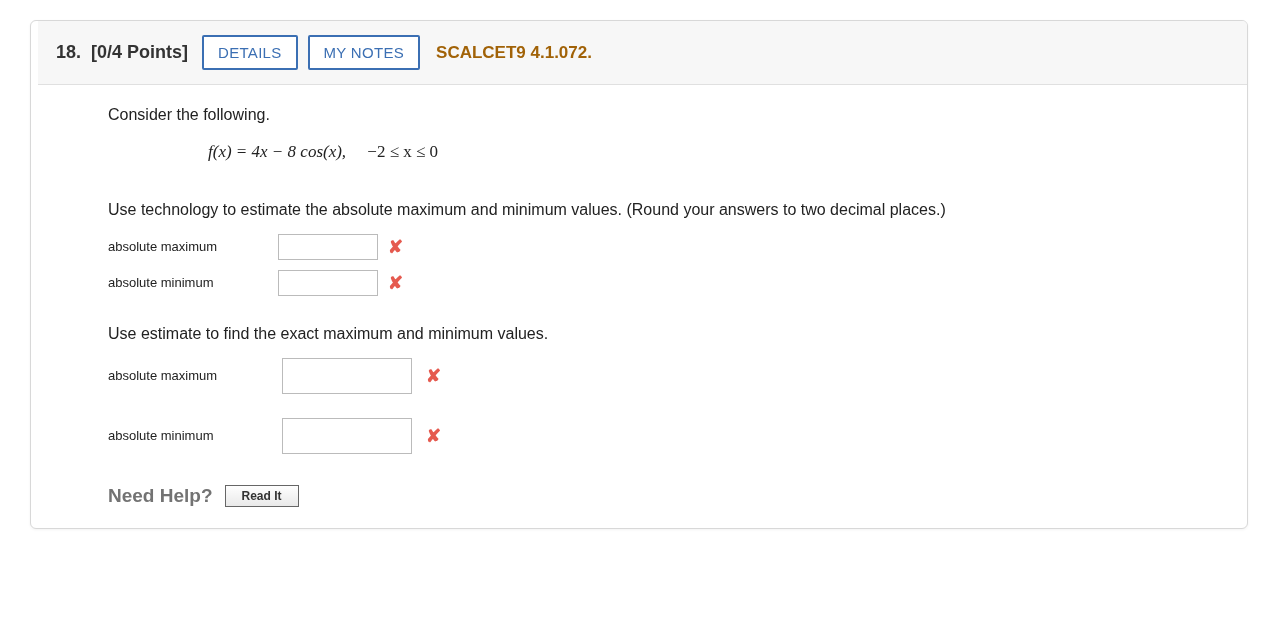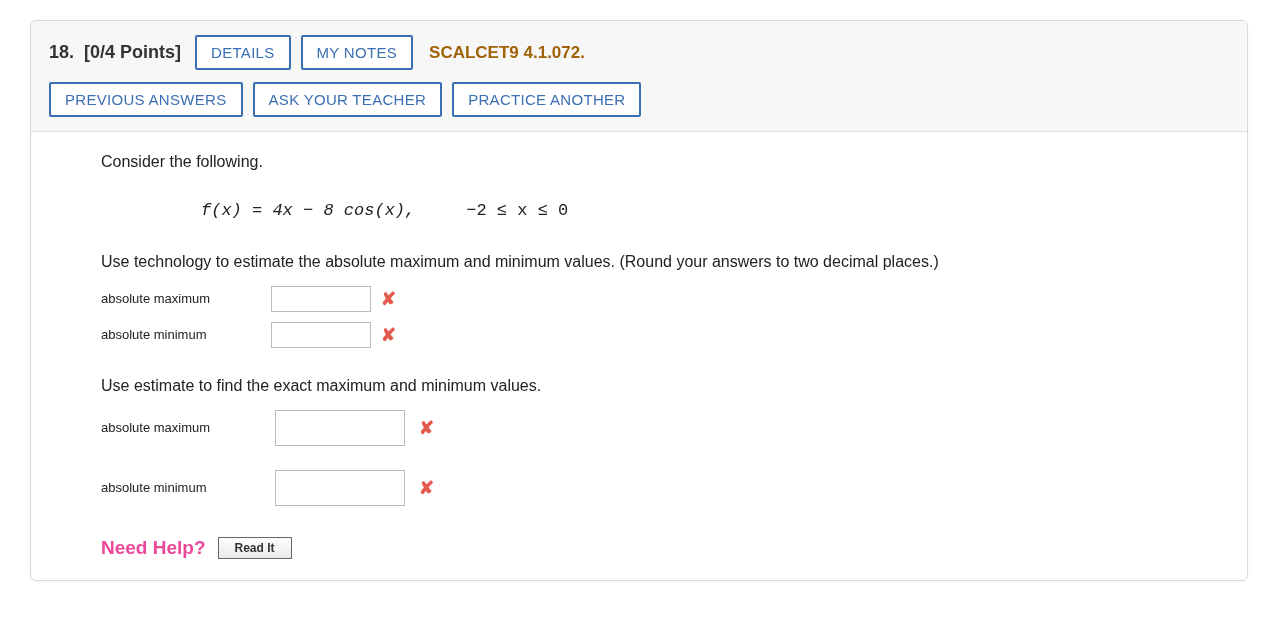--- a/index.html
+++ b/index.html
@@ -9,20 +9,21 @@
     font-family: "Helvetica Neue", Helvetica, Arial, sans-serif;
     background: #ffffff;
     color: #333;
   }
   .question-card {
     border: 1px solid #d8d8d8;
     border-radius: 6px;
     background: #fff;
     box-shadow: 0 1px 3px rgba(0,0,0,0.05);
     overflow: hidden;
+    padding-left: 7px;
   }
   .question-header {
     background: #f7f7f7;
     border-bottom: 1px solid #e0e0e0;
     padding: 14px 18px 14px 18px;
   }
   .header-row {
     display: flex;
     align-items: center;
     flex-wrap: wrap;
@@ -54,24 +55,24 @@
     font-size: 17px;
     color: #a16207;
     margin-left: 6px;
   }
   .question-body {
     padding: 18px 28px 18px 70px;
     font-size: 16px;
     line-height: 1.5;
     color: #222;
   }
-  .prompt-line { margin-bottom: 24px; }
+  .prompt-line { margin-bottom: 12px; }
   .formula-line {
-    margin: 10px 0 26px 100px;
-    font-family: Liberation Mono, monospace;
+    margin: 10px 0 33px 100px;
+    font-family: Liberation Serif, serif;
     font-style: italic;
     font-size: 17px;
   }
   .roman { font-style: normal; }
   .instruction { margin-bottom: 12px; }
   .answer-row {
     display: flex;
     align-items: center;
     margin-bottom: 10px;
     gap: 10px;
@@ -102,21 +103,21 @@
     margin-bottom: 24px;
     gap: 14px;
   }
   .need-help-row {
     margin-top: 28px;
     display: flex;
     align-items: center;
     gap: 12px;
   }
   .need-help-label {
-    color: #ec4899;
+    color: #737373;
     font-weight: 700;
     font-size: 19px;
   }
   .read-it-btn {
     border: 1px solid #666;
     background: linear-gradient(#fefefe, #e9e9e9);
     padding: 3px 16px;
     font-size: 12px;
     font-weight: 700;
     color: #333;
@@ -132,25 +133,20 @@
 
   <div class="question-header">
     <div class="header-row">
       <span class="question-number">
         <span>18.</span>
         &nbsp;<span>[0/4 Points]</span>
       </span>
       <button class="btn">DETAILS</button>
       <button class="btn">MY NOTES</button>
       <span class="question-ref">SCALCET9 4.1.072.</span>
-    </div>
-    <div class="header-row">
-      <button class="btn">PREVIOUS ANSWERS</button>
-      <button class="btn">ASK YOUR TEACHER</button>
-      <button class="btn">PRACTICE ANOTHER</button>
     </div>
   </div>
 
   <div class="question-body">
 
     <div class="prompt-line">Consider the following.</div>
 
     <div class="formula-line">
       <span>f(x) = 4x − 8 cos(x),</span>
       &nbsp;&nbsp;&nbsp;

